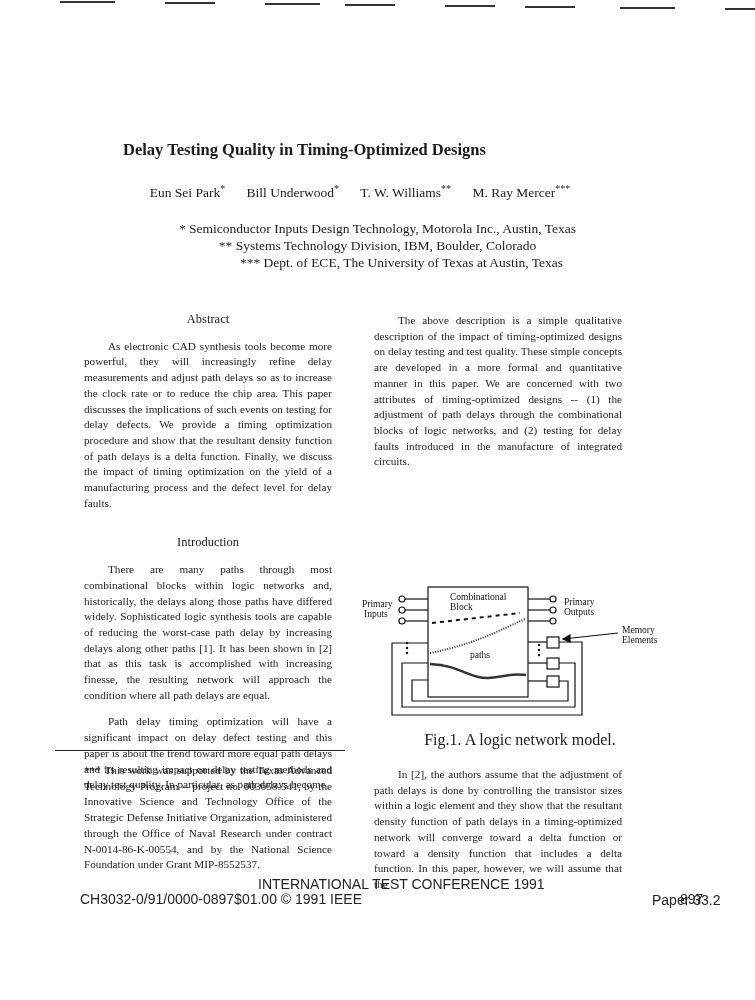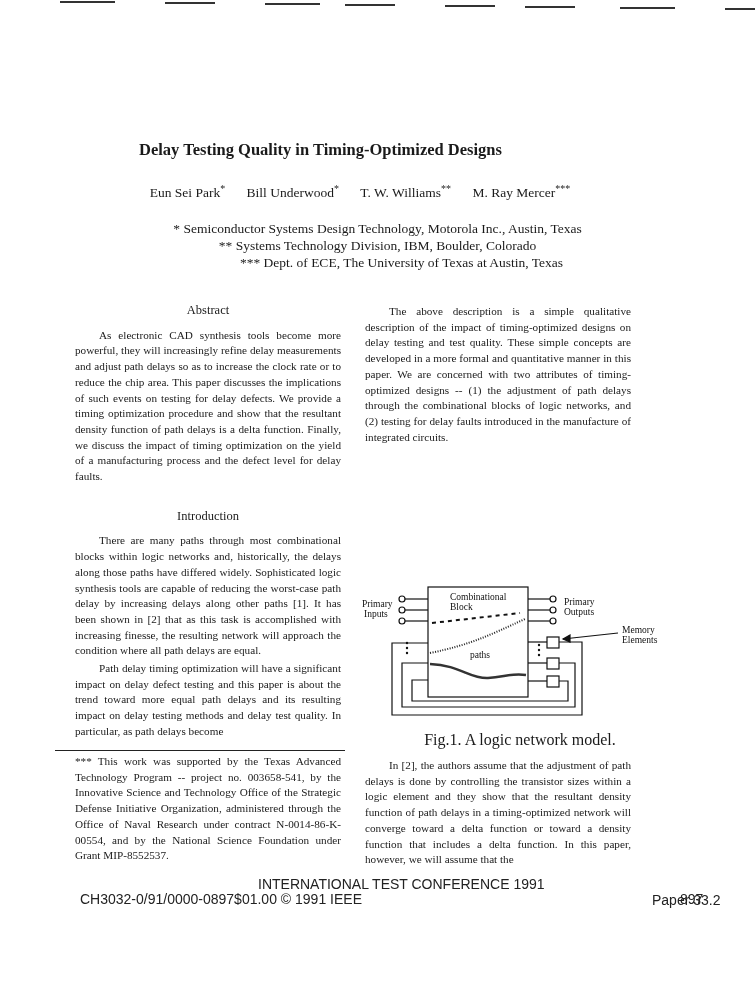--- a/index.html
+++ b/index.html
@@ -1,24 +1,24 @@
 <!DOCTYPE html>
 <html><head>
 <meta charset="utf-8">
 <style>
   html, body { margin:0; padding:0; background:#fff; }
   body { width:755px; height:1000px; position:relative; overflow:hidden; font-family:"Liberation Serif", serif; color:#1a1a1a; }
   .scanmark { position:absolute; height:2px; background:#333; }
-  .title { position:absolute; top:140px; left:16px; width:609px; text-align:center; font-weight:bold; font-size:16.5px; }
+  .title { position:absolute; top:140px; left:0; width:609px; text-align:center; font-weight:bold; font-size:16.5px; }
   .authors { position:absolute; top:182px; left:0; width:720px; text-align:center; font-size:13.5px; }
   .authors span { margin:0 9px; }
   .authors sup { font-size:10px; }
   .aff { position:absolute; left:0; width:755px; text-align:center; font-size:13.5px; line-height:17px; }
   .col { position:absolute; font-size:11.2px; line-height:15.7px; text-align:justify; }
-  .col p { margin:2px; text-indent:24px; }
+  .col p { margin:11px; text-indent:24px; }
   .col p.noind { text-indent:0; }
   .heading { text-align:center; font-size:12.5px; margin:0; text-indent:0 !important; }
   .footnote-rule { position:absolute; left:55px; top:750px; width:290px; height:1px; background:#222; }
   .footer { position:absolute; font-family:"Liberation Sans", sans-serif; font-size:14px; color:#222; }
   .figure { position:absolute; left:360px; top:575px; width:310px; height:150px; }
   .caption { position:absolute; left:360px; top:731px; width:320px; text-align:center; font-size:16px; }
 </style>
 </head>
 <body>
 
@@ -33,21 +33,21 @@
 
 <div class="title">Delay Testing Quality in Timing-Optimized Designs</div>
 
 <div class="authors">
   <span><span style="margin:0">Eun Sei Park</span><sup>*</sup></span>
   <span><span style="margin:0">Bill Underwood</span><sup>*</sup></span>
   <span><span style="margin:0">T. W. Williams</span><sup>**</sup></span>
   <span><span style="margin:0">M. Ray Mercer</span><sup>***</sup></span>
 </div>
 
-<div class="aff" style="top:220px;">* Semiconductor Systems Design Technology, Motorola Inc., Austin, Texas</div>
+<div class="aff" style="top:220px;">* Semiconductor Inputs Design Technology, Motorola Inc., Austin, Texas</div>
 <div class="aff" style="top:237px;">** Systems Technology Division, IBM, Boulder, Colorado</div>
 <div class="aff" style="top:254px;margin-left:24px;">*** Dept. of ECE, The University of Texas at Austin, Texas</div>
 
 <div class="col" style="left:73px;top:301px;width:270px;">
   <p class="heading">Abstract</p>
   <p style="margin-top:9px;">As electronic CAD synthesis tools become more powerful, they will increasingly refine delay measurements and adjust path delays so as to increase the clock rate or to reduce the chip area. This paper discusses the implications of such events on testing for delay defects. We provide a timing optimization procedure and show that the resultant density function of path delays is a delta function. Finally, we discuss the impact of timing optimization on the yield of a manufacturing process and the defect level for delay faults.</p>
   <p class="heading" style="margin-top:24px;">Introduction</p>
   <p style="margin-top:9px;">There are many paths through most combinational blocks within logic networks and, historically, the delays along those paths have differed widely. Sophisticated logic synthesis tools are capable of reducing the worst-case path delay by increasing delays along other paths [1]. It has been shown in [2] that as this task is accomplished with increasing finesse, the resulting network will approach the condition where all path delays are equal.</p>
   <p>Path delay timing optimization will have a significant impact on delay defect testing and this paper is about the trend toward more equal path delays and its resulting impact on delay testing methods and delay test quality. In particular, as path delays become</p>
 </div>

